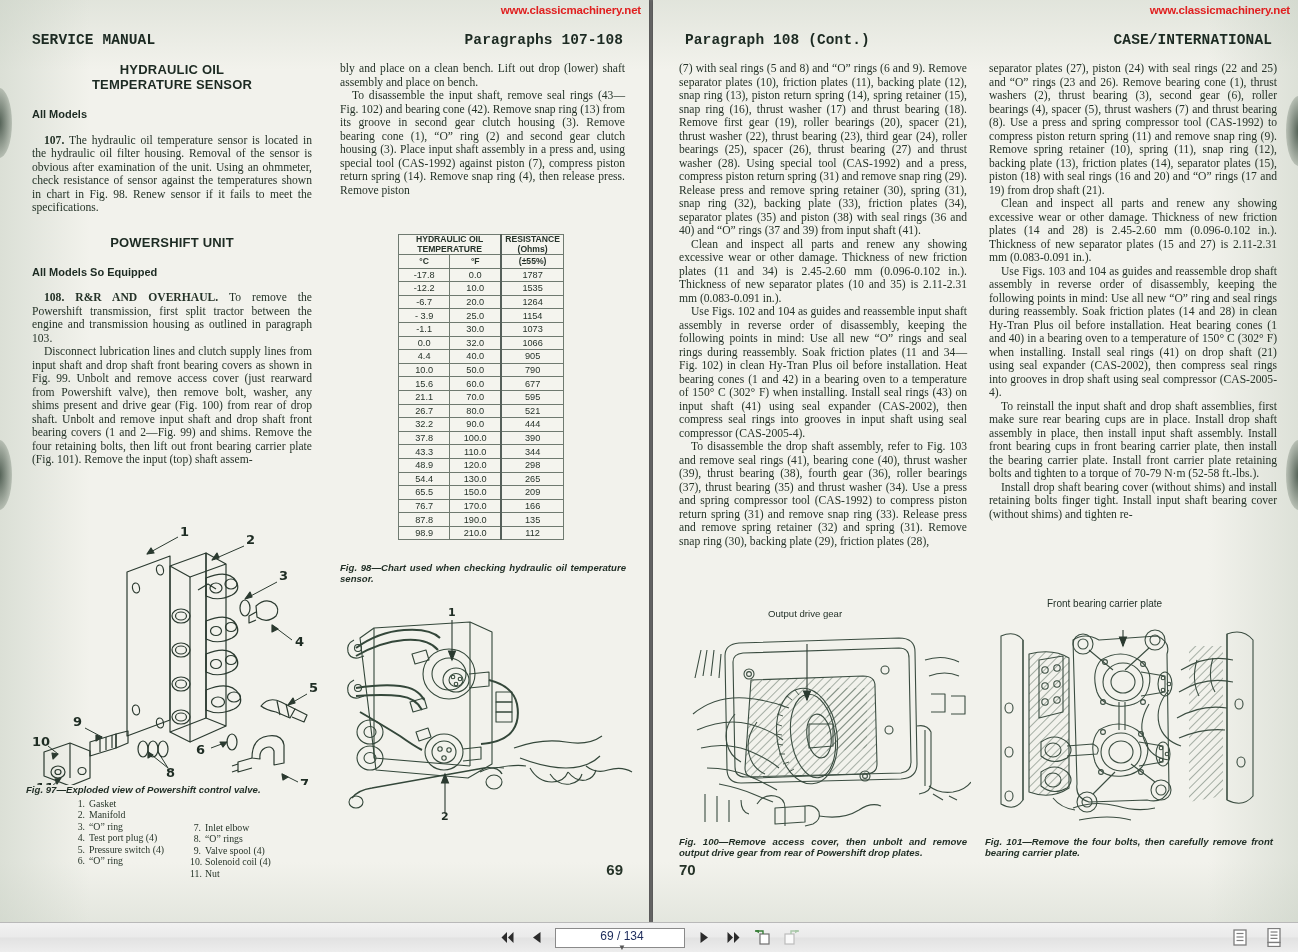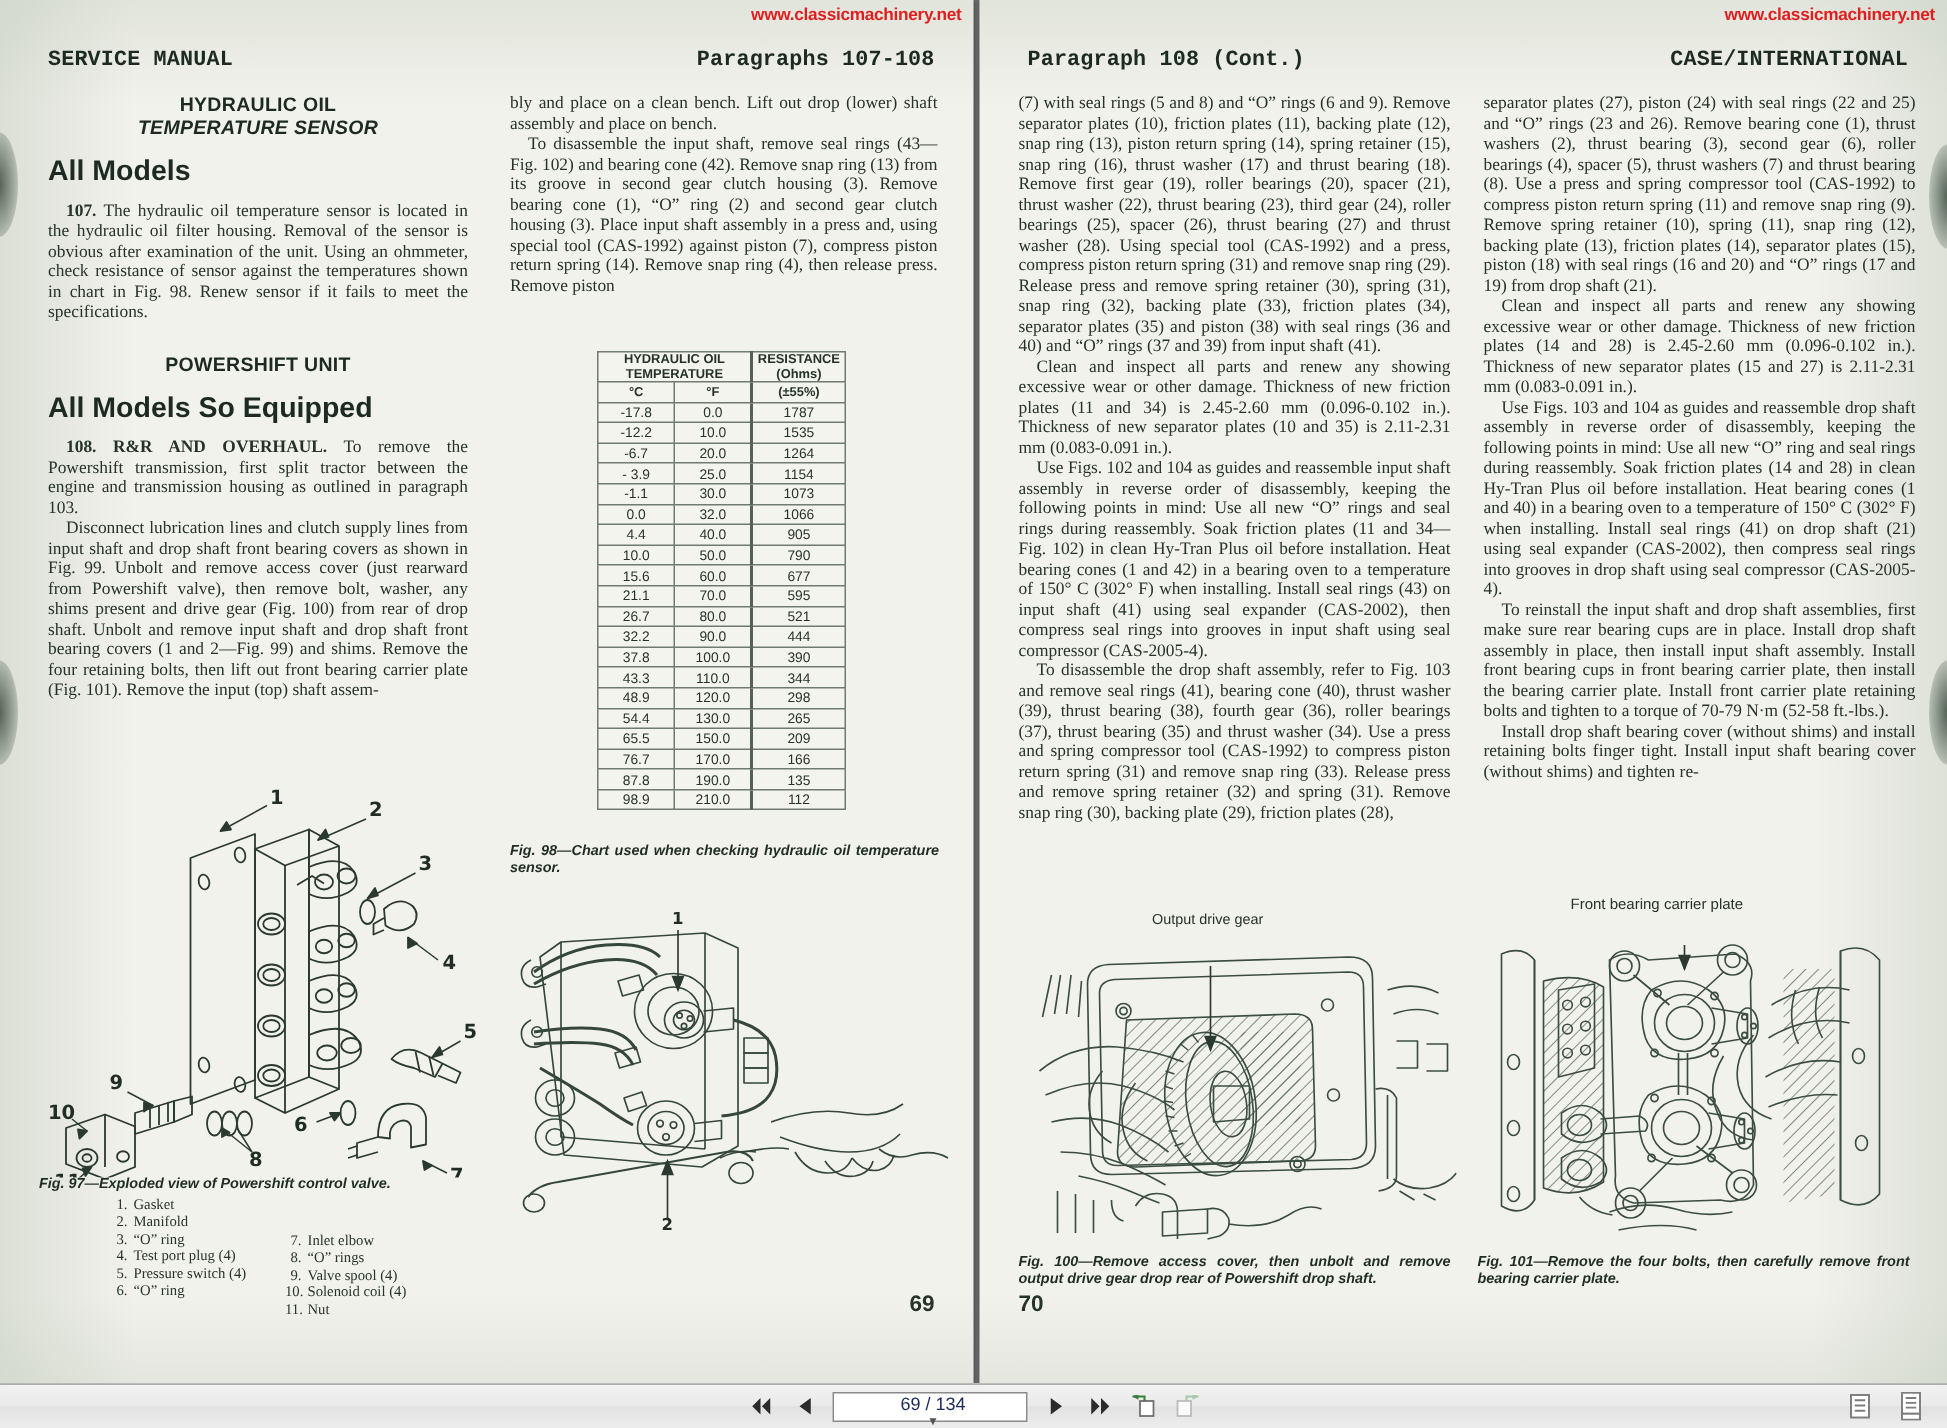--- a/index.html
+++ b/index.html
@@ -83,21 +83,21 @@
   .col p.noind { text-indent: 0; }
   .col p + p { margin-top: 0px; }
 
   .centerhead {
     text-align: center; font-family: "Liberation Sans", sans-serif;
     font-weight: bold; font-size: 13px; color: #1c2a22;
     line-height: 15px; letter-spacing: .2px;
   }
   .subhead {
     font-family: "Liberation Sans", sans-serif;
-    font-weight: bold; font-size: 19px; color: #1c2a22;
+    font-weight: bold; font-size: 11px; color: #1c2a22;
   }
   .runin { font-family: "Liberation Serif", serif; font-weight: bold; }
 
   .figcap {
     position: absolute;
     font-family: "Liberation Sans", sans-serif;
     font-style: italic; font-weight: bold;
     font-size: 9.6px; line-height: 11.2px;
     color: #1f2d24; text-align: justify;
   }
@@ -169,21 +169,21 @@
     <div class="spine-blob" style="left:-14px; top:88px;"></div>
     <div class="spine-blob" style="left:-14px; top:440px;"></div>
 
     <div class="watermark" id="wm-left">www.classicmachinery.net</div>
 
     <div class="runhead l">SERVICE MANUAL</div>
     <div class="runhead r">Paragraphs 107-108</div>
 
     <div class="col" style="left:32px; top:62px; width:280px;">
       <div class="centerhead" style="margin-bottom:0px;">HYDRAULIC OIL</div>
-      <div class="centerhead" style="margin-bottom:16px;font-style:italic;">TEMPERATURE SENSOR</div>
+      <div class="centerhead" style="margin-bottom:16px;">TEMPERATURE SENSOR</div>
       <div class="subhead" style="margin-bottom:12px;">All Models</div>
       <p><span class="runin">107.</span><span> The hydraulic oil temperature sensor is located in the hydraulic oil filter housing. Removal of the sensor is obvious after examination of the unit. Using an ohmmeter, check resistance of sensor against the temperatures shown in chart in Fig. 98. Renew sensor if it fails to meet the specifications.</span></p>
       <div class="centerhead" style="margin-top:20px; margin-bottom:16px;">POWERSHIFT UNIT</div>
       <div class="subhead" style="margin-bottom:12px;">All Models So Equipped</div>
       <p><span class="runin">108. R&amp;R AND OVERHAUL.</span><span> To remove the Powershift transmission, first split tractor between the engine and transmission housing as outlined in paragraph 103.</span></p>
       <p>Disconnect lubrication lines and clutch supply lines from input shaft and drop shaft front bearing covers as shown in Fig. 99. Unbolt and remove access cover (just rearward from Powershift valve), then remove bolt, washer, any shims present and drive gear (Fig. 100) from rear of drop shaft. Unbolt and remove input shaft and drop shaft front bearing covers (1 and 2—Fig. 99) and shims. Remove the four retaining bolts, then lift out front bearing carrier plate (Fig. 101). Remove the input (top) shaft assem-</p>
     </div>
 
     <div class="col" style="left:340px; top:62px; width:285px;">
       <p class="noind">bly and place on a clean bench. Lift out drop (lower) shaft assembly and place on bench.</p>
@@ -589,21 +589,21 @@
           <path d="M140 198 q24 4 40 -6 q12 -8 22 -4"></path>
           <path d="M16 60 l6 -28 M24 58 l4 -26 M32 58 l3 -26 M40 60 l2 -24"></path>
         </g>
         <g fill="none" stroke="#2b3a30" stroke-width="1.1">
           <path d="M128 26 L128 82"></path>
           <path d="M128 82 l-3.5 -9 l7 0 Z" fill="#2b3a30"></path>
         </g>
       </svg>
     </div>
     <div style="position:absolute; left:115px; top:608px; font-family:'Liberation Sans',sans-serif; font-size:9.6px; color:#25332a;">Output drive gear</div>
-    <div class="figcap" style="left:26px; top:836px; width:288px;">Fig. 100—Remove access cover, then unbolt and remove output drive gear drop rear of Powershift drop shaft.</div>
+    <div class="figcap" style="left:26px; top:836px; width:288px;">Fig. 100—Remove access cover, then unbolt and remove output drive gear from rear of Powershift drop plates.</div>
 
     <div class="fig" style="left:330px; top:612px;">
       <svg width="296" height="218" viewBox="0 0 296 218">
         <defs>
           <pattern id="hatch101" width="6" height="6" patternTransform="rotate(45)" patternUnits="userSpaceOnUse">
             <line x1="0" y1="0" x2="0" y2="6" stroke="#5a6b5e" stroke-width="1"></line>
           </pattern>
         </defs>
         <g fill="none" stroke="#3b4d41" stroke-width="1.1" stroke-linejoin="round">
 

